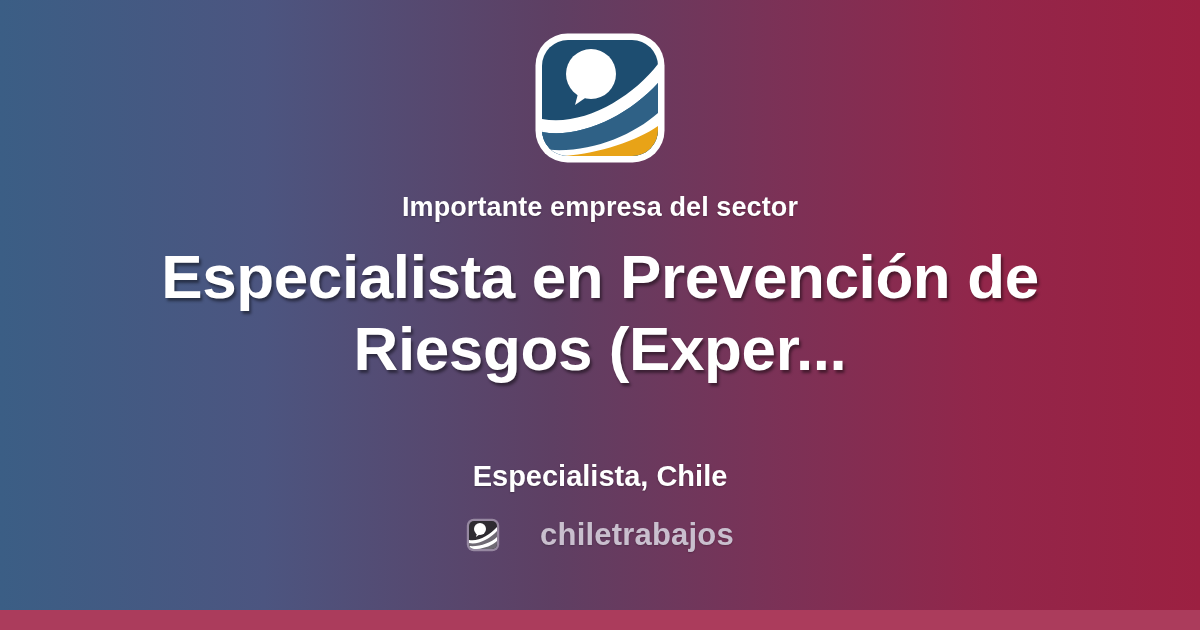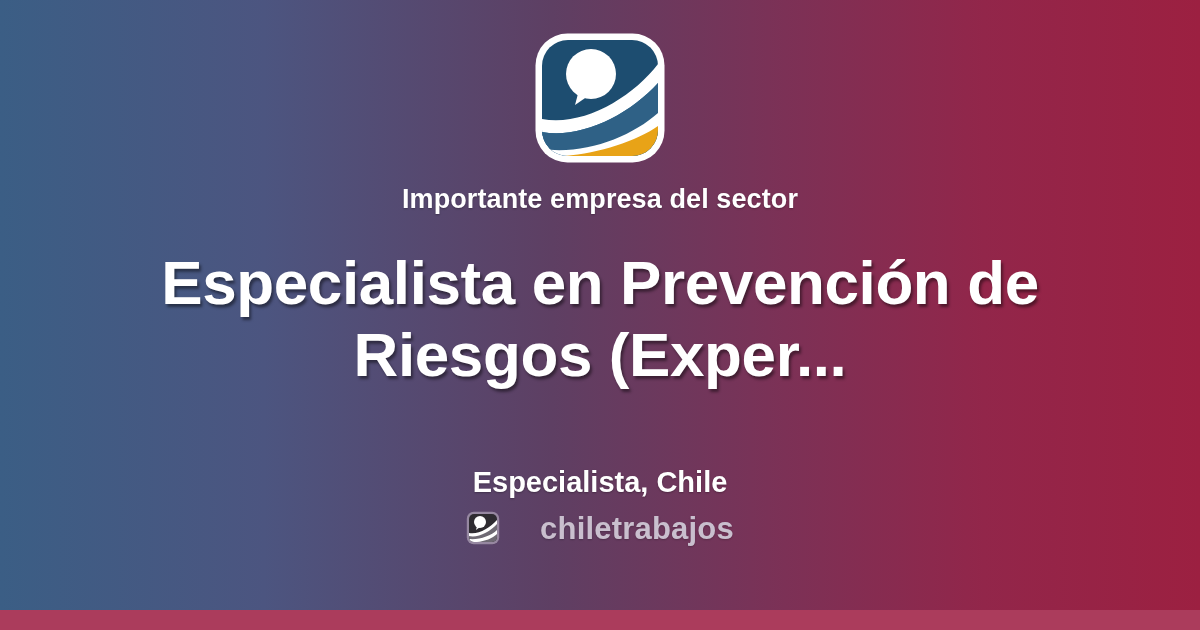--- a/index.html
+++ b/index.html
@@ -30,33 +30,33 @@
   .logo-wrap {
     margin-top: 31px;
     width: 134px;
     height: 134px;
     display: block;
   }
   .logo-svg { display: block; width: 134px; height: 134px; }
 
   
   .company {
-    margin-top: 20px;
+    margin-top: 28px;
     font-size: 27px;
     font-weight: bold;
     color: #ffffff;
     letter-spacing: 0.1px;
     text-align: center;
     line-height: 1.1;
     text-shadow: 0 1px 2px rgba(0,0,0,0.30);
   }
 
   
   .title {
-    margin-top: 32px;
+    margin-top: 18px;
     font-size: 62px;
     font-weight: bold;
     color: #ffffff;
     text-align: center;
     line-height: 1.16;
     max-width: 1100px;
     letter-spacing: -0.4px;
     text-shadow: 2px 3px 3px rgba(0,0,0,0.45);
   }
 
@@ -65,22 +65,23 @@
     margin-top: 34px;
     font-size: 29px;
     font-weight: bold;
     color: #ffffff;
     text-align: center;
     text-shadow: 0 1px 2px rgba(0,0,0,0.28);
   }
 
   
   .brand {
-    margin-top: 12px;
+    margin-top: 24px;
     display: flex;
+    align-items: center;
     gap: 40px;
   }
   .brand-mark { display: block; width: 34px; height: 34px; }
   .brand-name {
     font-size: 31px;
     font-weight: bold;
     color: #c9bfce;
     letter-spacing: 0.2px;
     text-shadow: 0 1px 2px rgba(0,0,0,0.22);
   }

